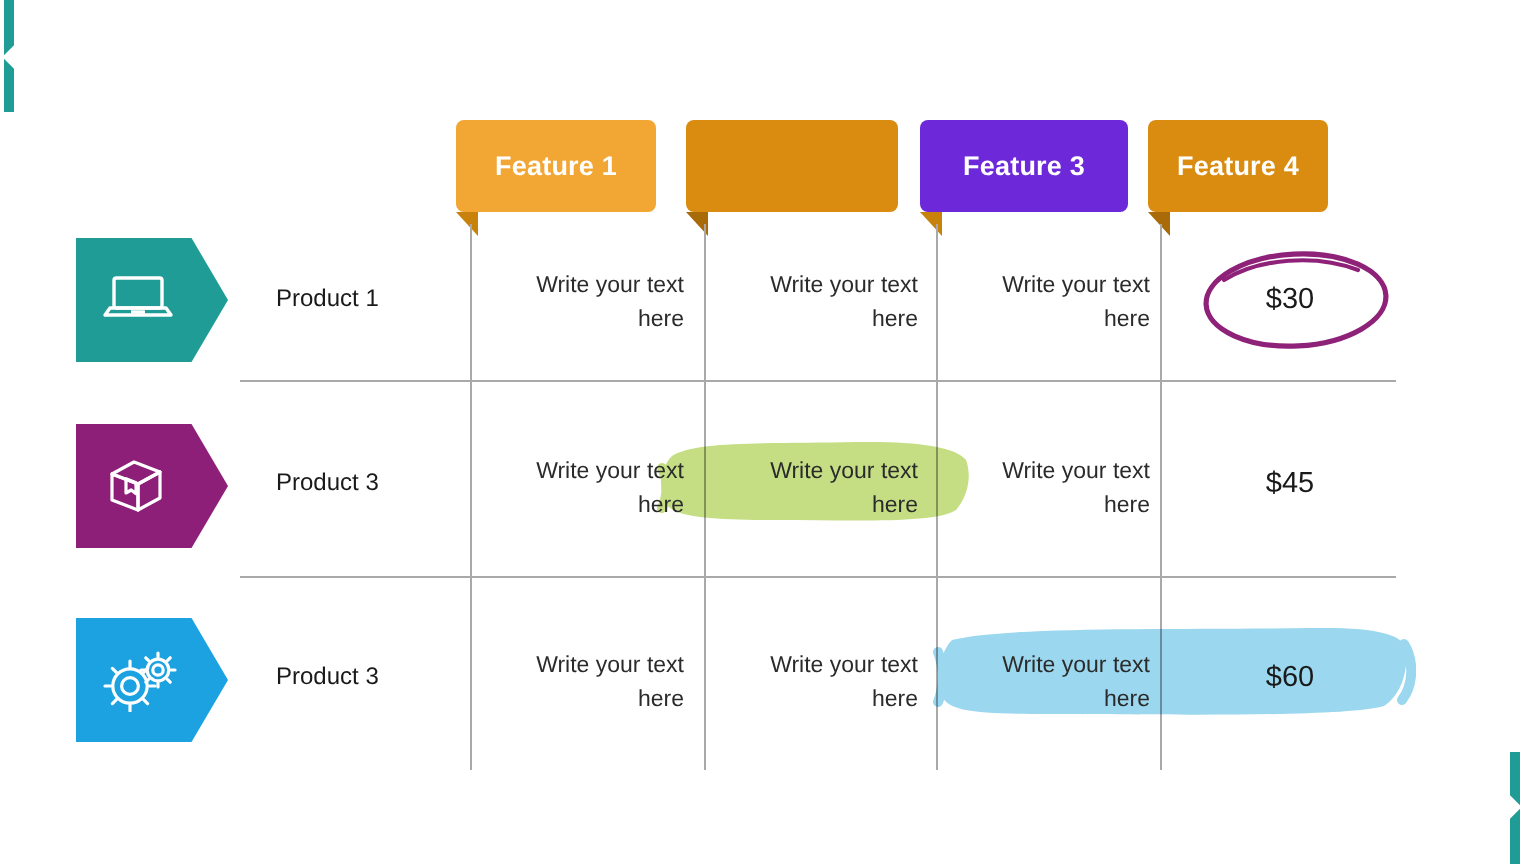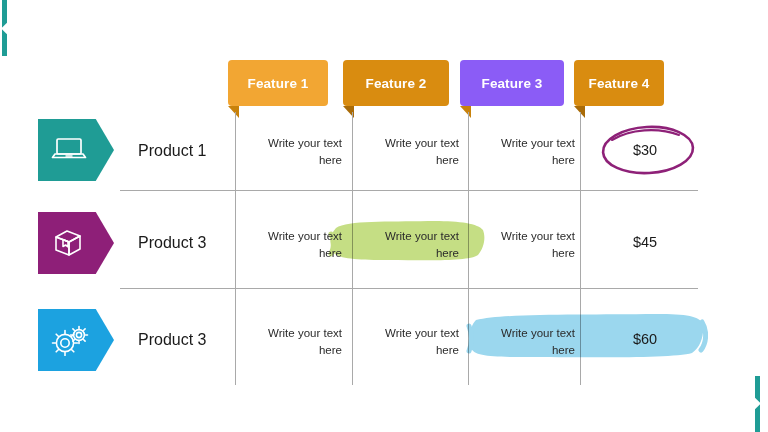--- a/index.html
+++ b/index.html
@@ -90,21 +90,21 @@
     align-items: center;
     justify-content: flex-start;
     padding-left: 12px;
     box-sizing: border-box;
   }
   .badge svg { display: block; }
 
   
   .product-name {
     position: absolute;
-    font-size: 16px;
+    font-size: 12px;
     color: #1a1a1a;
     font-weight: normal;
     white-space: nowrap;
   }
   .cell-text {
     position: absolute;
     width: 96px;
     font-size: 11.5px;
     line-height: 1.45;
     color: #2b2b2b;
@@ -135,23 +135,22 @@
   <div class="accent-notch notch-tl"></div>
   <div class="accent accent-br" style="background: rgb(31, 156, 149);"></div>
   <div class="accent-notch notch-br"></div>
 
   <div class="tab" id="tab0" style="left: 228px; width: 100px; background: rgb(242, 166, 51); padding-left: 24px;">
     <div class="tab-tail" style="border-top-color: rgb(200, 130, 12);"></div>
     <span class="tab-label">Feature 1</span>
   </div>
   <div class="tab" id="tab1" style="left: 343px; width: 106px; background: rgb(217, 140, 16);">
     <div class="tab-tail" style="border-top-color: rgb(169, 107, 8);"></div>
-    <span class="tab-label">Feature 2</span>
-  </div>
-  <div class="tab" id="tab2" style="left: 460px; width: 104px; background: #8b5cf6; padding-left: 28px;">
+  </div>
+  <div class="tab" id="tab2" style="left: 460px; width: 104px; background: #6d28d9; padding-left: 28px;">
     <div class="tab-tail" style="border-top-color: rgb(200, 130, 12);"></div>
     <span class="tab-label">Feature 3</span>
   </div>
   <div class="tab" id="tab3" style="left: 574px; width: 90px; background: rgb(217, 140, 16);">
     <div class="tab-tail" style="border-top-color: rgb(169, 107, 8);"></div>
     <span class="tab-label">Feature 4</span>
   </div>
 
   <div class="vline" style="left: 235px; background: rgb(169, 169, 169);"></div>
   <div class="vline" style="left: 352px; background: rgb(169, 169, 169);"></div>

